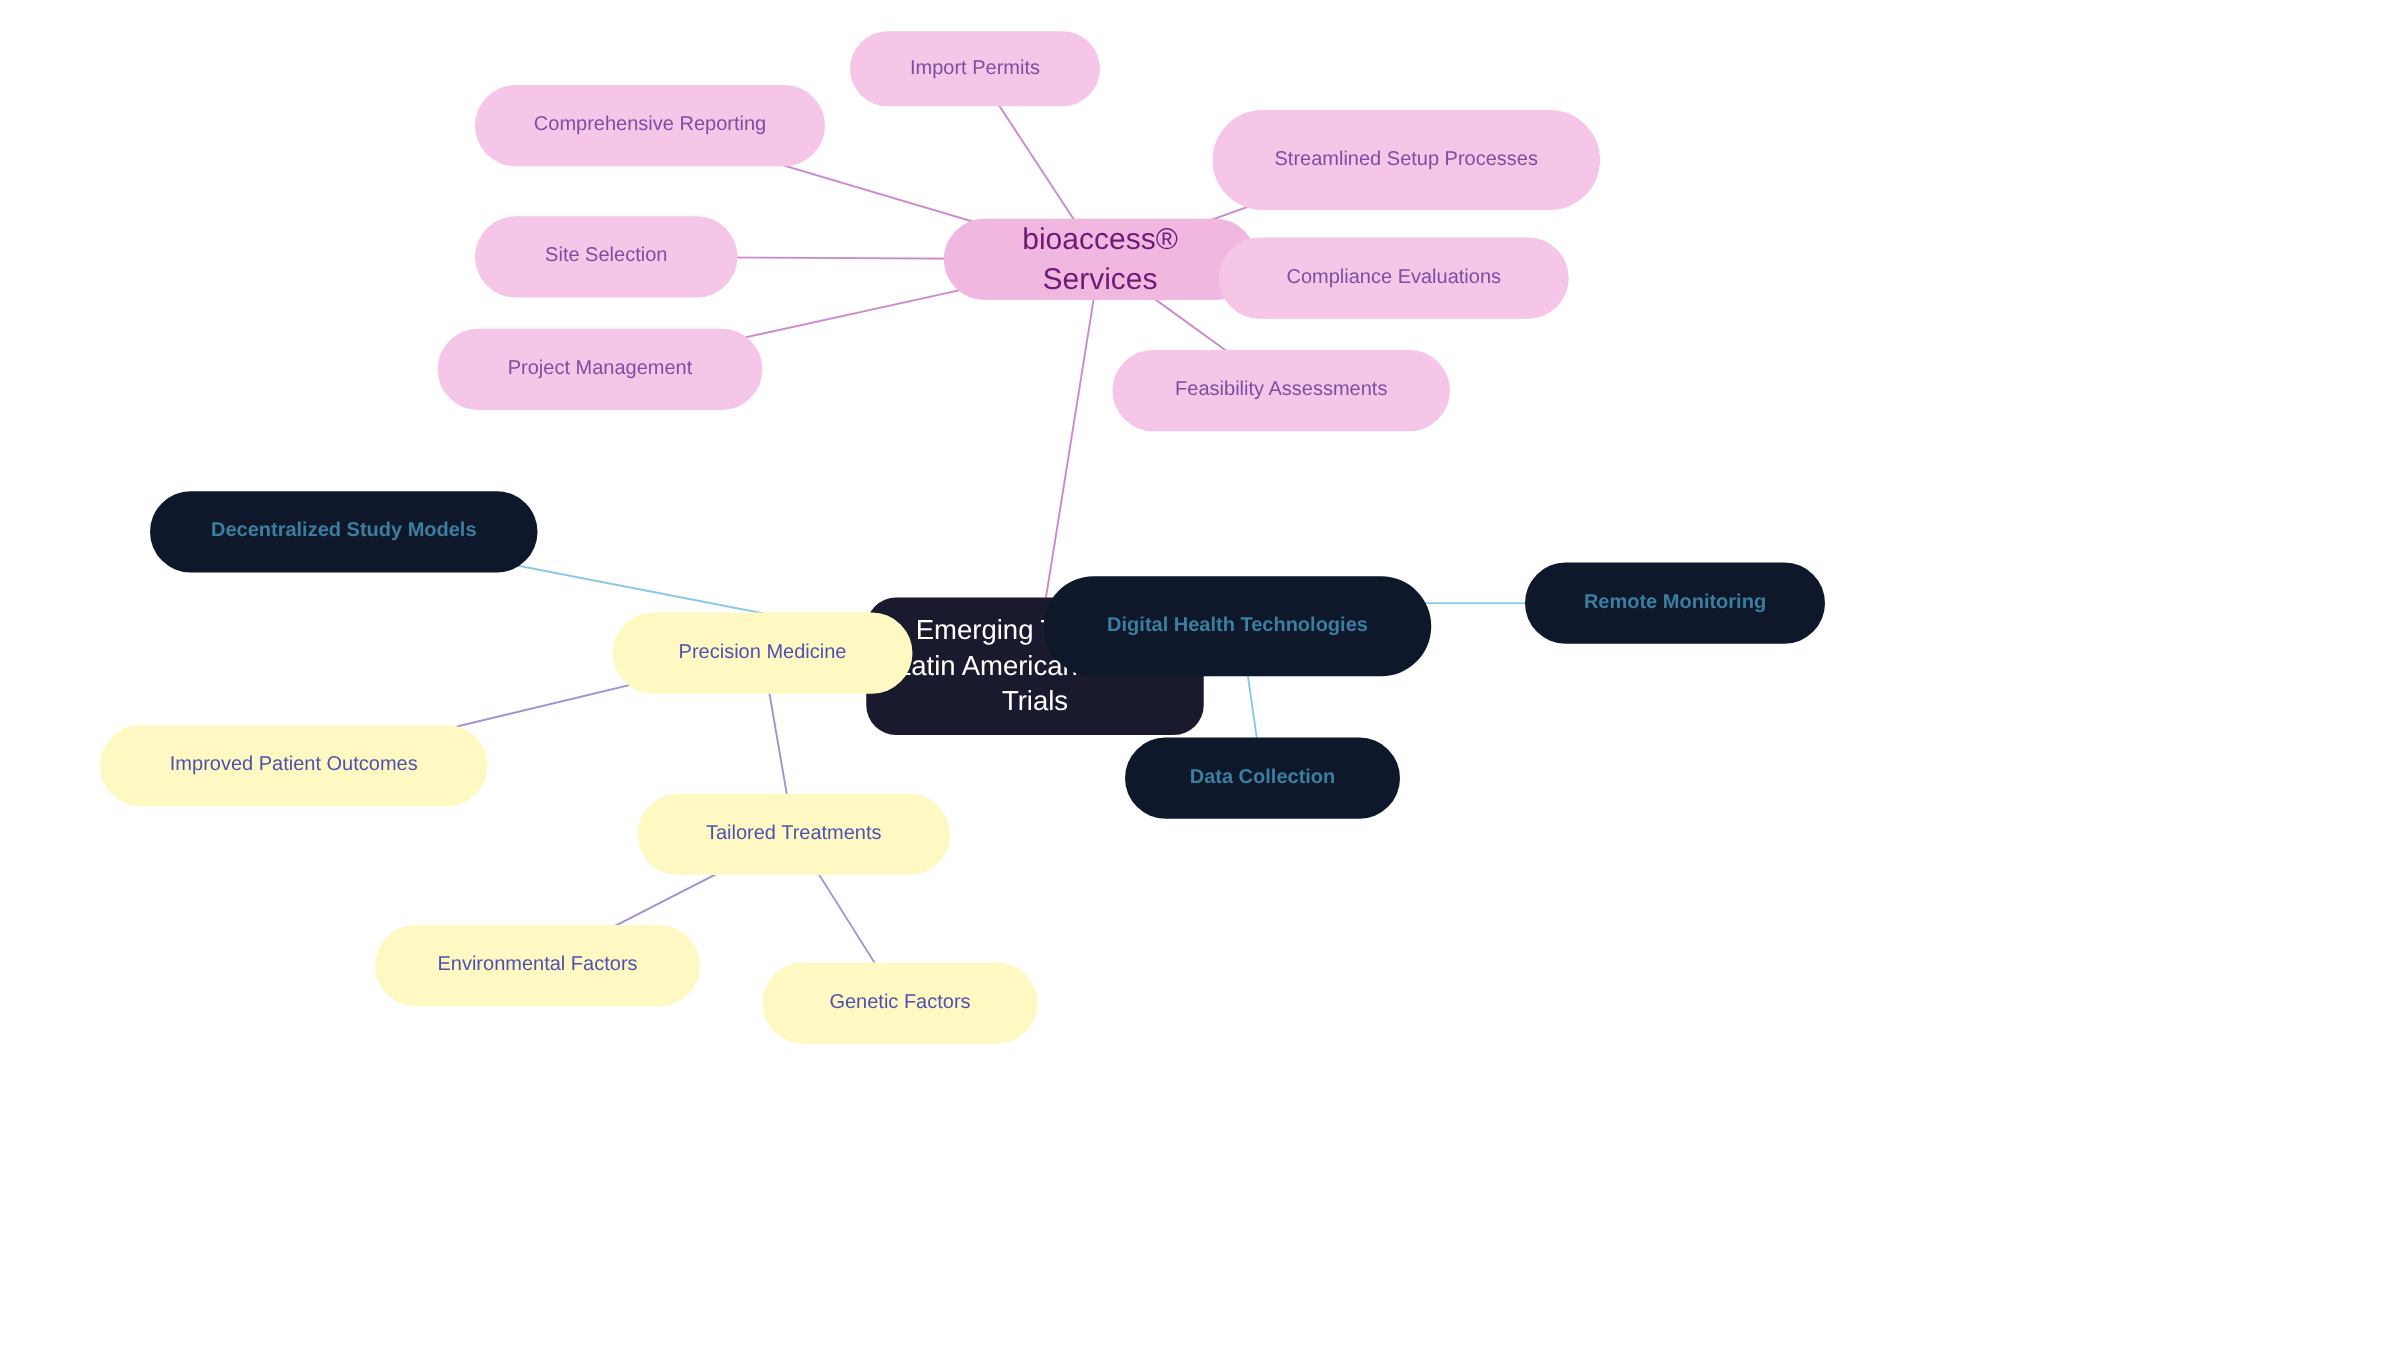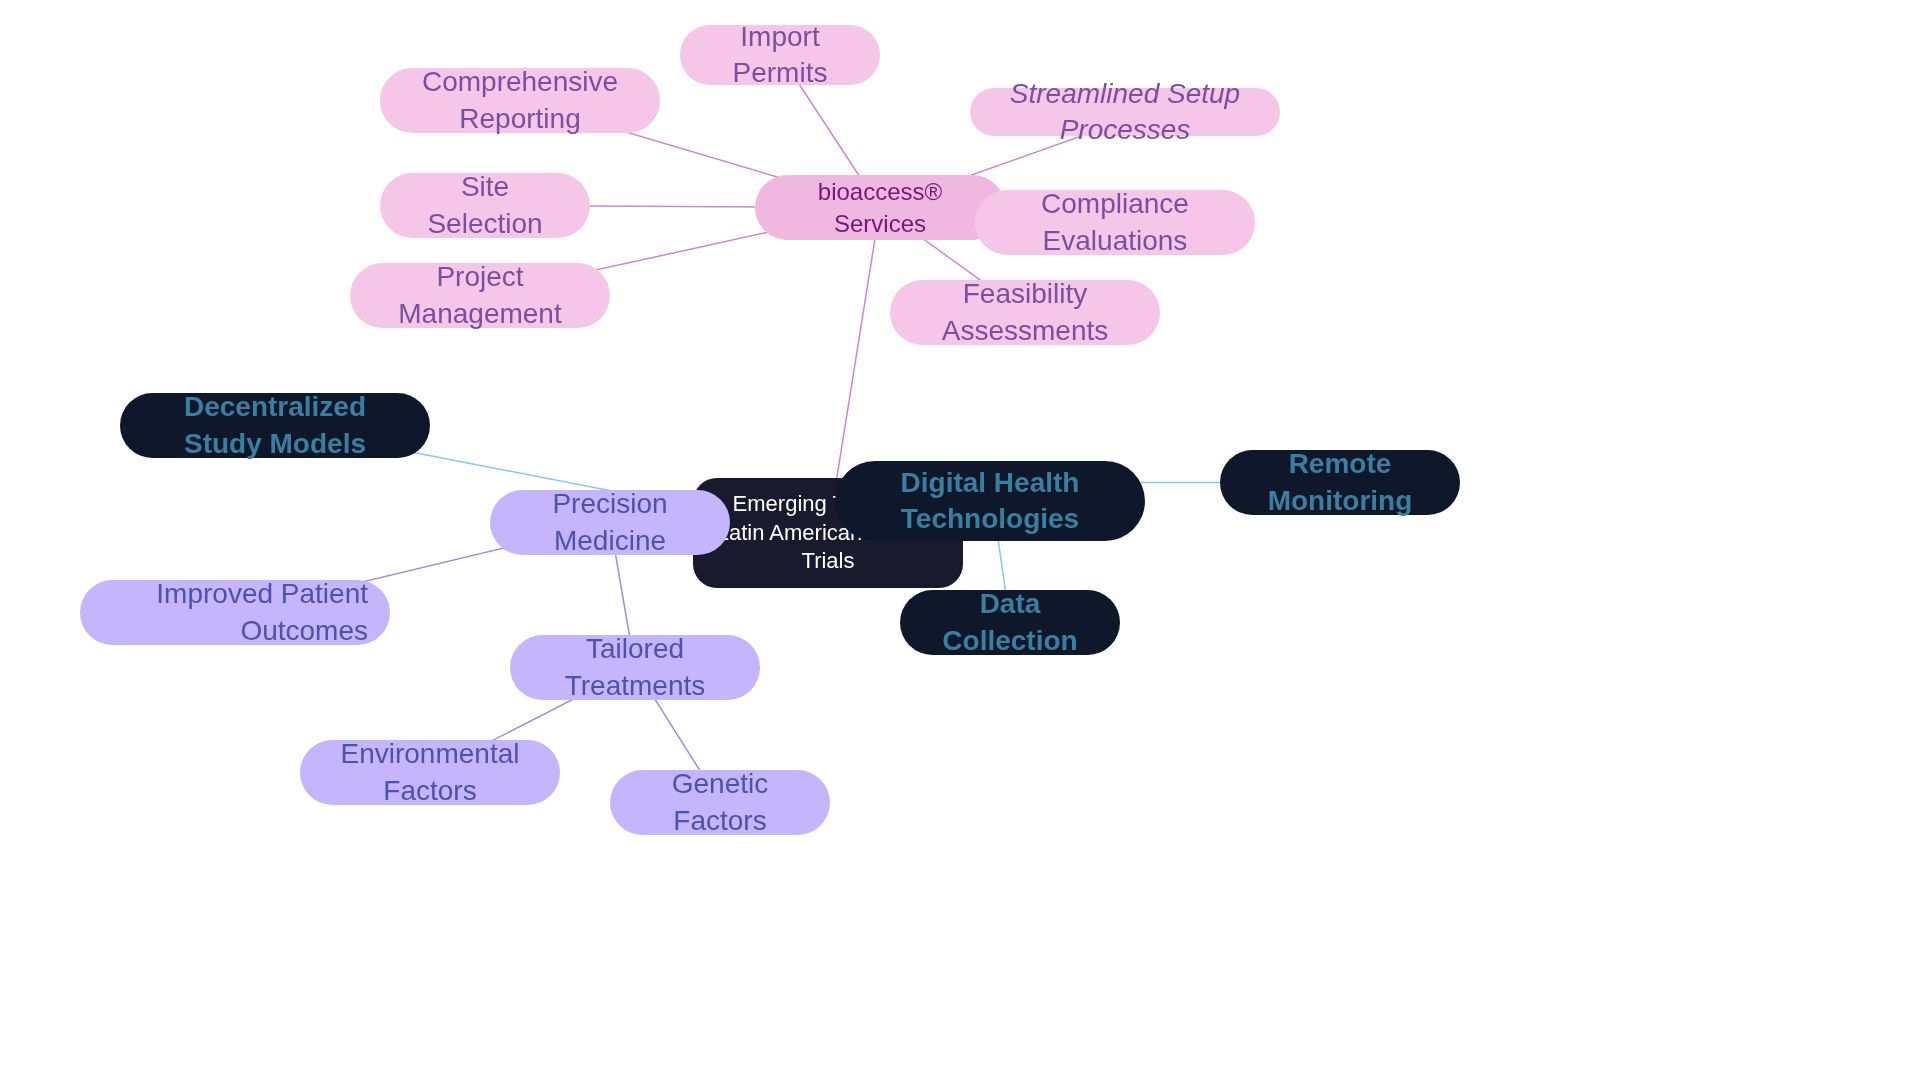--- a/index.html
+++ b/index.html
@@ -21,21 +21,21 @@
     }
     .node {
       position: absolute;
       border-radius: 50px;
       display: flex;
       align-items: center;
       justify-content: center;
       text-align: center;
       z-index: 1;
       padding: 10px 22px;
-      font-size: 28px;
+      font-size: 16px;
       line-height: 1.3;
     }
     .node-center {
       background: #1a1a2e;
       color: #ffffff;
       font-size: 22px;
       font-weight: 500;
       border-radius: 24px;
       width: 270px;
       height: 110px;
@@ -45,21 +45,21 @@
       color: #7b4fa0;
       border: none;
     }
     .node-blue {
       background: #0f172a;
       color: #3a7fa0;
       border: none;
       font-weight: bold;
     }
     .node-purple {
-      background: #c4b5fd;
+      background: #fef9c3;
       color: #5050b0;
       border: none;
     }
     .node-pink-mid {
       background: #f0b8e0;
       color: #701a75;
       font-size: 24px;
       font-weight: 500;
     }
   </style>
@@ -95,21 +95,21 @@
 </div>
 
 <div class="node node-pink" id="node-importPermits" style="left:680px; top:25px; width:200px; height:60px;">
   <span>Import Permits</span>
 </div>
 
 <div class="node node-pink" id="node-comprehensiveReporting" style="left:380px; top:68px; width:280px; height:65px;">
   <span>Comprehensive Reporting</span>
 </div>
 
-<div class="node node-pink" id="node-streamlinedSetup" style="left:970px; top:88px; width:310px; height:48px;font-style:italic;">
+<div class="node node-pink" id="node-streamlinedSetup" style="left:970px; top:88px; width:310px; height:80px;">
   <span>Streamlined Setup Processes</span>
 </div>
 
 <div class="node node-pink" id="node-siteSelection" style="left:380px; top:173px; width:210px; height:65px;">
   <span>Site Selection</span>
 </div>
 
 <div class="node node-pink" id="node-complianceEvaluations" style="left:975px; top:190px; width:280px; height:65px;">
   <span>Compliance Evaluations</span>
 </div>

